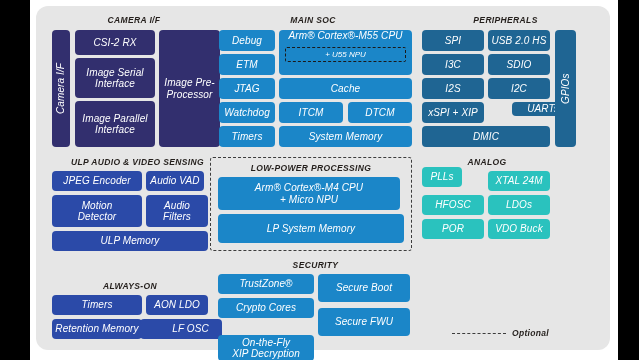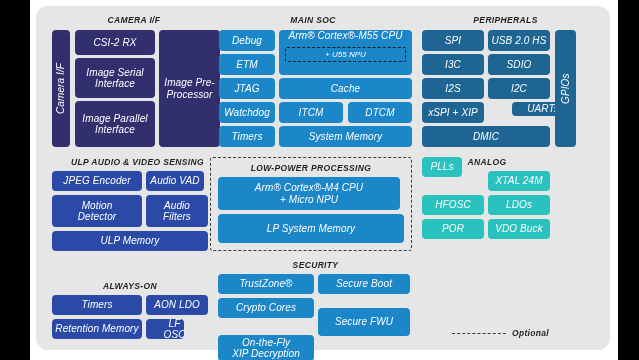--- a/index.html
+++ b/index.html
@@ -178,42 +178,42 @@
     <div class="dashbox" style="left:174px; top:151px; width:202px; height:94px;"></div>
 
     <div class="sec-title" style="left:184px; top:157px; width:182px;">LOW-POWER PROCESSING</div>
 
     <div class="blk azure" style="left:182px; top:171px; width:182px; height:33px; white-space:pre-line;">Arm® Cortex®-M4 CPU
 + Micro NPU</div>
     <div class="blk azure" style="left:182px; top:208px; width:186px; height:29px;">LP System Memory</div>
 
     <div class="sec-title" style="left:386px; top:151px; width:130px;">ANALOG</div>
 
-    <div class="blk teal" style="left:386px; top:151px; width:40px; height:20px;">PLLs</div>
+    <div class="blk teal" style="left:386px; top:161px; width:40px; height:20px;">PLLs</div>
     <div class="blk teal" style="left:452px; top:165px; width:62px; height:20px;">XTAL 24M</div>
     <div class="blk teal" style="left:386px; top:189px; width:62px; height:20px;">HFOSC</div>
     <div class="blk teal" style="left:452px; top:189px; width:62px; height:20px;">LDOs</div>
     <div class="blk teal" style="left:386px; top:213px; width:62px; height:20px;">POR</div>
     <div class="blk teal" style="left:452px; top:213px; width:62px; height:20px;">VDO Buck</div>
 
     <div class="sec-title" style="left:14px; top:275px; width:160px;">ALWAYS-ON</div>
 
     <div class="blk royal" style="left:16px; top:289px; width:90px; height:20px;">Timers</div>
     <div class="blk royal" style="left:110px; top:289px; width:62px; height:20px;">AON LDO</div>
     <div class="blk royal" style="left:16px; top:313px; width:90px; height:20px;">Retention Memory</div>
-    <div class="blk royal" style="left:110px; top:313px; width:38px; height:20px;padding-left:21px;">LF OSC</div>
+    <div class="blk royal" style="left:104px; top:313px; width:82px; height:20px;padding-left:21px;">LF OSC</div>
 
     <div class="sec-title" style="left:182px; top:254px; width:195px;">SECURITY</div>
 
     <div class="blk azure" style="left:182px; top:268px; width:96px; height:20px;">TrustZone®</div>
     <div class="blk azure" style="left:182px; top:292px; width:96px; height:20px;">Crypto Cores</div>
     <div class="blk azure" style="left:182px; top:316px; width:96px; height:26px; white-space:pre-line;margin-top:13px;">On-the-Fly
 XIP Decryption</div>
 
-    <div class="blk azure" style="left:282px; top:268px; width:92px; height:20px;text-align:center;">Secure Boot</div>
+    <div class="blk azure" style="left:282px; top:268px; width:92px; height:28px;text-align:center;">Secure Boot</div>
     <div class="blk azure" style="left:282px; top:302px; width:92px; height:28px;">Secure FWU</div>
 
     <div id="legend" style="left:416px; top:322px;">
       <span class="dash-line"></span>
       <span class="legend-text">Optional</span>
     </div>
 
   </div>
 </div>
 

